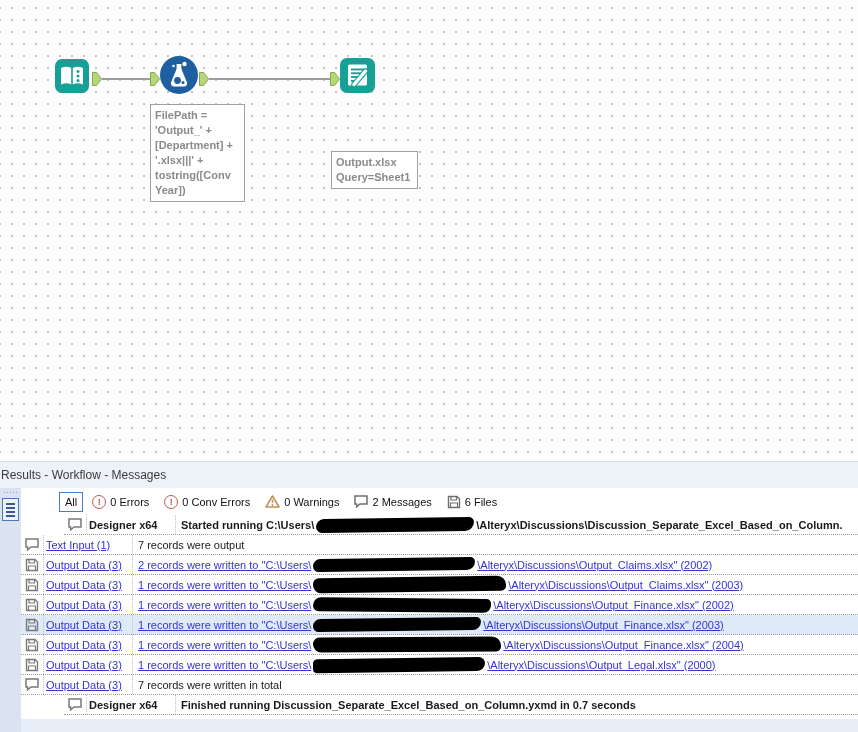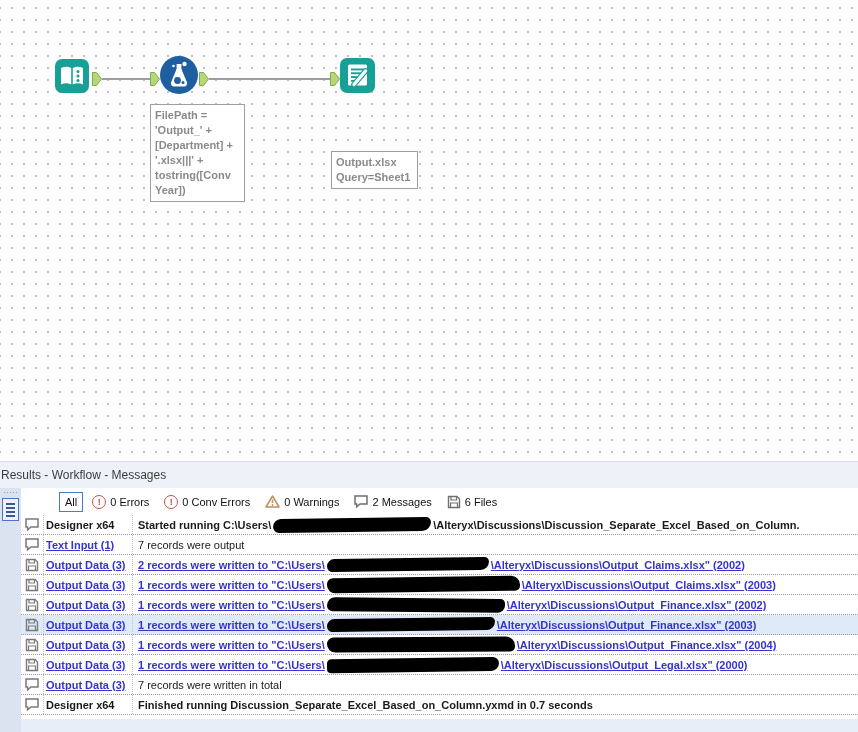--- a/index.html
+++ b/index.html
@@ -43,22 +43,22 @@
     color:#c0544f;font-size:9px;font-weight:bold;line-height:10px;}
 
   .row{height:19px;display:flex;align-items:center;border-bottom:1px dotted #9c9c9c;
     font-size:11px;color:#1a1a1a;flex:0 0 19px;overflow:hidden;}
   .row.hl{background:#dfeaf8;}
   .cell-icon{flex:0 0 22px;display:flex;justify-content:center;align-items:center;}
   .cell-tool{flex:0 0 86px;padding-left:2px;border-left:1px dotted #c2c2c2;
     white-space:nowrap;overflow:hidden;height:100%;display:flex;align-items:center;}
   .cell-msg{flex:1;min-width:0;padding-left:5px;border-left:1px dotted #c2c2c2;
     white-space:nowrap;overflow:hidden;height:100%;display:flex;align-items:center;}
-  .bold{font-weight:bold;}
-  .lnk{color:#3434cf;text-decoration:underline;cursor:pointer;font-weight:bold;}
+  .bold{font-weight:bold;margin-left:43px;}
+  .lnk{color:#3434cf;text-decoration:underline;cursor:pointer;}
   .redact{display:inline-block;background:#000;height:13px;flex:0 0 auto;
     border-radius:8px 5px 9px 6px;margin:0 2px;transform:rotate(-0.8deg);}
   #filler{flex:1;background:#fff;}
   #bottom-strip{position:absolute;left:0;top:719px;width:858px;height:13px;display:flex;}
   #bottom-strip .corner{width:21px;background:#dbe2f0;}
   #bottom-strip .bar{flex:1;background:#e8eef8;}
 </style>
 </head>
 <body>
 

